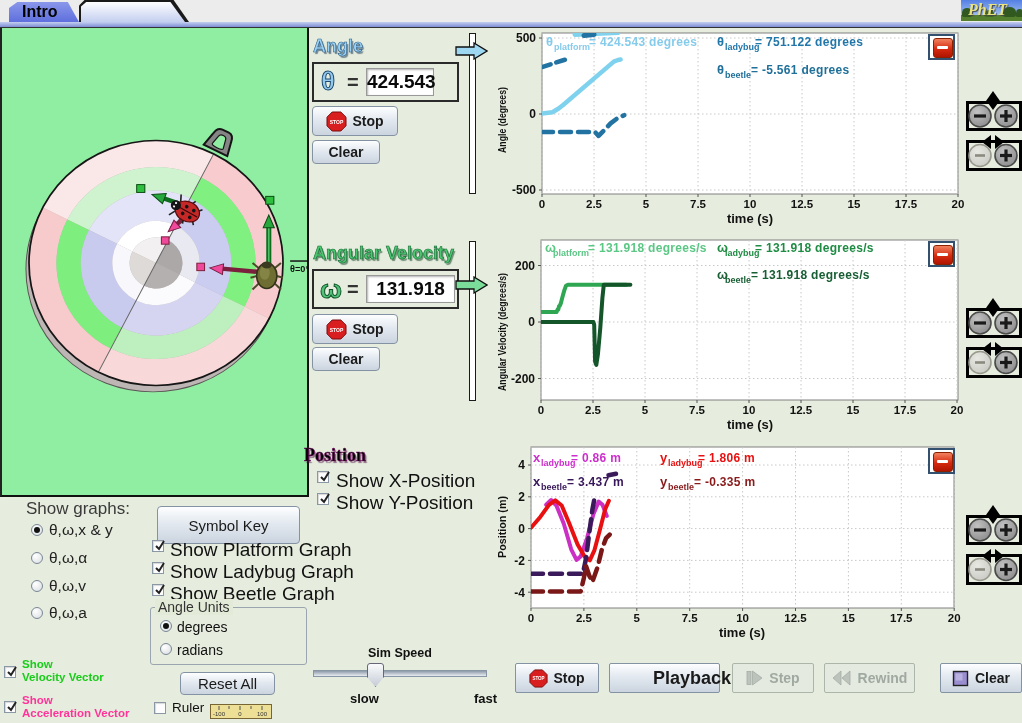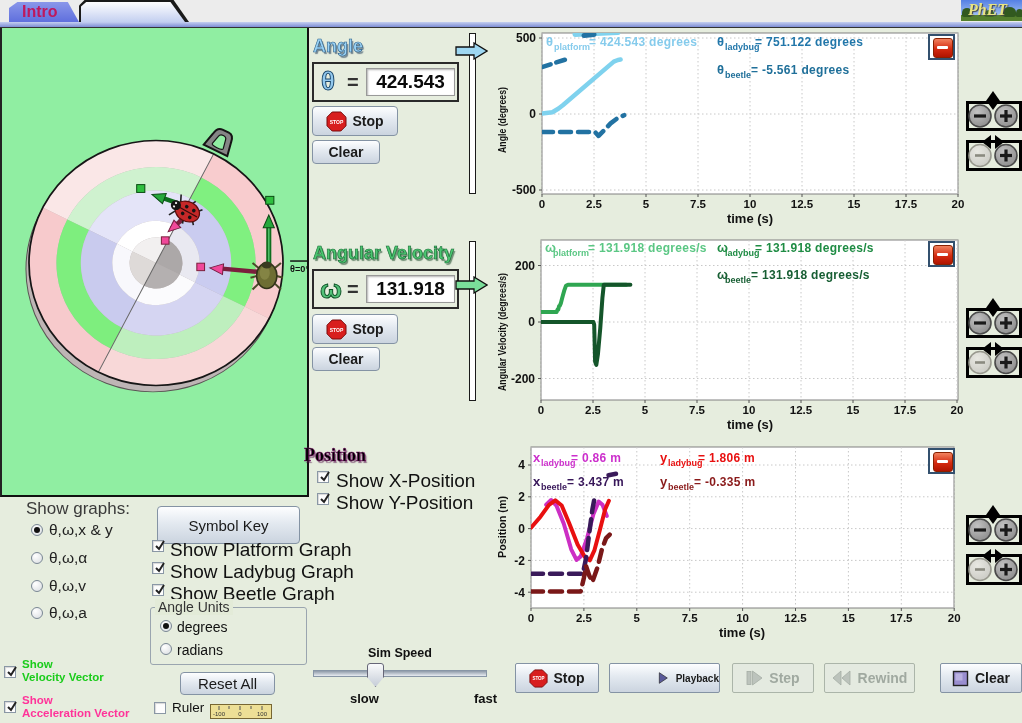--- a/index.html
+++ b/index.html
@@ -14,21 +14,21 @@
 .radio{position:absolute;width:12px;height:12px;border-radius:50%;
  background:radial-gradient(circle at 35% 30%,#FFFFFF,#D8DCE0);border:1px solid #7A8794;box-sizing:border-box;}
 .radio.sel:after{content:"";position:absolute;left:2px;top:2px;width:6px;height:6px;border-radius:50%;background:#111;}
 .glab{font-size:19px;color:#111;}
 </style></head>
 <body>
 
 <div class="abs" style="left:0;top:0;width:1022px;height:22px;background:#ECECEC;"></div>
 <div class="abs" style="left:0;top:22px;width:1022px;height:6px;background:linear-gradient(#C5CFF0,#7D8DD5);border-bottom:1px solid #333;box-sizing:border-box;"></div>
 <div class="abs" style="left:9px;top:2px;width:70px;height:20px;background:linear-gradient(#8A97EA,#5F6FDD);clip-path:polygon(0 30%,12% 0,84% 0,100% 100%,0 100%);"></div>
-<div class="abs" style="left:22px;top:3px;font-size:16px;font-weight:bold;color:#be185d;">Intro</div>
+<div class="abs" style="left:22px;top:3px;font-size:16px;font-weight:bold;color:#000000;">Intro</div>
 <div class="abs" style="left:79px;top:0px;width:110px;height:22px;background:#1A1A1A;clip-path:polygon(0 25%,5% 0,86% 0,100% 100%,0 100%);"></div>
 <div class="abs" style="left:81px;top:2px;width:104px;height:20px;background:linear-gradient(#FEFEFF,#C3CFF0);clip-path:polygon(0 22%,5% 0,86% 0,100% 100%,0 100%);"></div>
 <div class="abs" style="left:101px;top:2px;font-size:17px;font-weight:bold;color:#050505;margin-top:38px;">Rotation</div>
 
 <div class="abs" style="left:961px;top:0;width:61px;height:21px;background:linear-gradient(#5580E4,#9CBCF2 70%,#B8D0F8);overflow:hidden;">
  <div class="abs" style="left:0px;top:15px;width:61px;height:6px;background:#55802E;"></div>
  <div class="abs" style="left:1px;top:8px;width:10px;height:9px;background:#31591F;border-radius:50% 50% 20% 20%;"></div>
  <div class="abs" style="left:42px;top:7px;width:13px;height:10px;background:#31591F;border-radius:50% 50% 20% 20%;"></div>
  <div class="abs" style="left:24px;top:10px;width:9px;height:7px;background:#3E6B24;border-radius:50% 50% 20% 20%;"></div>
  <div class="abs" style="left:55px;top:9px;width:7px;height:8px;background:#31591F;border-radius:50% 50% 20% 20%;"></div>
@@ -117,21 +117,21 @@
   <circle cx="4" cy="6" r="1.8" fill="#141414"></circle>
  </g>
 </g>
 </svg>
 </div>
 
 <div class="abs" style="left:313px;top:36px;font-size:18px;font-weight:bold;color:#9AD2F5;-webkit-text-stroke:0.6px #2E6088;text-shadow:1.5px 2px 1px rgba(20,50,80,0.55);">Angle</div>
 <div class="abs" style="left:312px;top:62px;width:147px;height:40px;border:2px solid #2A2A2A;box-sizing:border-box;">
  <div class="abs" style="left:7px;top:2px;font-size:26px;font-weight:bold;color:#93C9EE;-webkit-text-stroke:1px #1E4A6E;">θ</div>
  <div class="abs" style="left:33px;top:7px;font-size:20px;font-weight:bold;color:#333;">=</div>
- <div class="abs" style="left:52px;top:4px;width:89px;height:28px;background:#FFF;border:1px solid #999;box-shadow:inset 1px 1px 2px rgba(0,0,0,.3);box-sizing:border-box;text-align:center;font-size:19px;font-weight:bold;color:#0A0A0A;line-height:26px;">424.543</div>
+ <div class="abs" style="left:52px;top:4px;width:68px;height:28px;background:#FFF;border:1px solid #999;box-shadow:inset 1px 1px 2px rgba(0,0,0,.3);box-sizing:border-box;text-align:center;font-size:19px;font-weight:bold;color:#0A0A0A;line-height:26px;">424.543</div>
 </div>
 <div class="btn" style="left:312px;top:106px;width:86px;height:30px;font-size:14px;gap:5px;">
  <svg width="21" height="21" viewBox="0 0 21 21">
       <polygon points="6.2,1 14.8,1 20,6.2 20,14.8 14.8,20 6.2,20 1,14.8 1,6.2" fill="#D81E1E" stroke="#7A0A0A" stroke-width="1"></polygon>
       <text x="10.5" y="12.6" font-size="5" font-weight="bold" fill="#FFF" text-anchor="middle">STOP</text>
     </svg>
  <span>Stop</span>
   </div>
 <div class="btn" style="left:312px;top:140px;width:68px;height:24px;font-size:14px;">Clear</div>
 <div class="abs" style="left:469px;top:33px;width:7px;height:161px;background:#FFF;border:1.5px solid #1A1A1A;box-sizing:border-box;"></div>
@@ -241,21 +241,21 @@
 <div class="abs" style="left:304px;top:691px;font-size:13px;font-weight:bold;color:#111;margin-left:46px;">slow</div>
 <div class="abs" style="left:474px;top:691px;font-size:13px;font-weight:bold;color:#111;">fast</div>
 
 <div class="btn" style="left:515px;top:663px;width:84px;height:30px;font-size:14px;gap:5px;border-radius:2px;">
  <svg width="19" height="19" viewBox="0 0 21 21">
       <polygon points="6.2,1 14.8,1 20,6.2 20,14.8 14.8,20 6.2,20 1,14.8 1,6.2" fill="#D81E1E" stroke="#7A0A0A" stroke-width="1"></polygon>
       <text x="10.5" y="12.6" font-size="5" font-weight="bold" fill="#FFF" text-anchor="middle">STOP</text>
     </svg>
  <span>Stop</span>
   </div>
-<div class="btn" style="left:609px;top:663px;width:111px;height:30px;font-size:10px;gap:7px;border-radius:2px;padding-left:48px;">
+<div class="btn" style="left:609px;top:663px;width:111px;height:30px;font-size:18px;gap:7px;border-radius:2px;padding-left:48px;">
  <svg width="16" height="18" viewBox="0 0 16 18">
       <polygon points="2,1 14,9 2,17" fill="#5A5A9A" stroke="#222" stroke-width="1"></polygon>
     </svg>
  <span>Playback</span>
   </div>
 <div class="btn" style="left:732px;top:663px;width:82px;height:30px;font-size:14px;gap:6px;border-radius:2px;color:#A0A9A0;background:#E4EAE0;border-color:#ABB5A9;">
  <svg width="17" height="18" viewBox="0 0 17 18">
       <rect x="1" y="2.5" width="4" height="13" fill="#BCC3BC" stroke="#A5ADA5" stroke-width="0.8"></rect>
       <polygon points="6.5,2 16,9 6.5,16" fill="#BCC3BC" stroke="#A5ADA5" stroke-width="0.8"></polygon>
     </svg>

